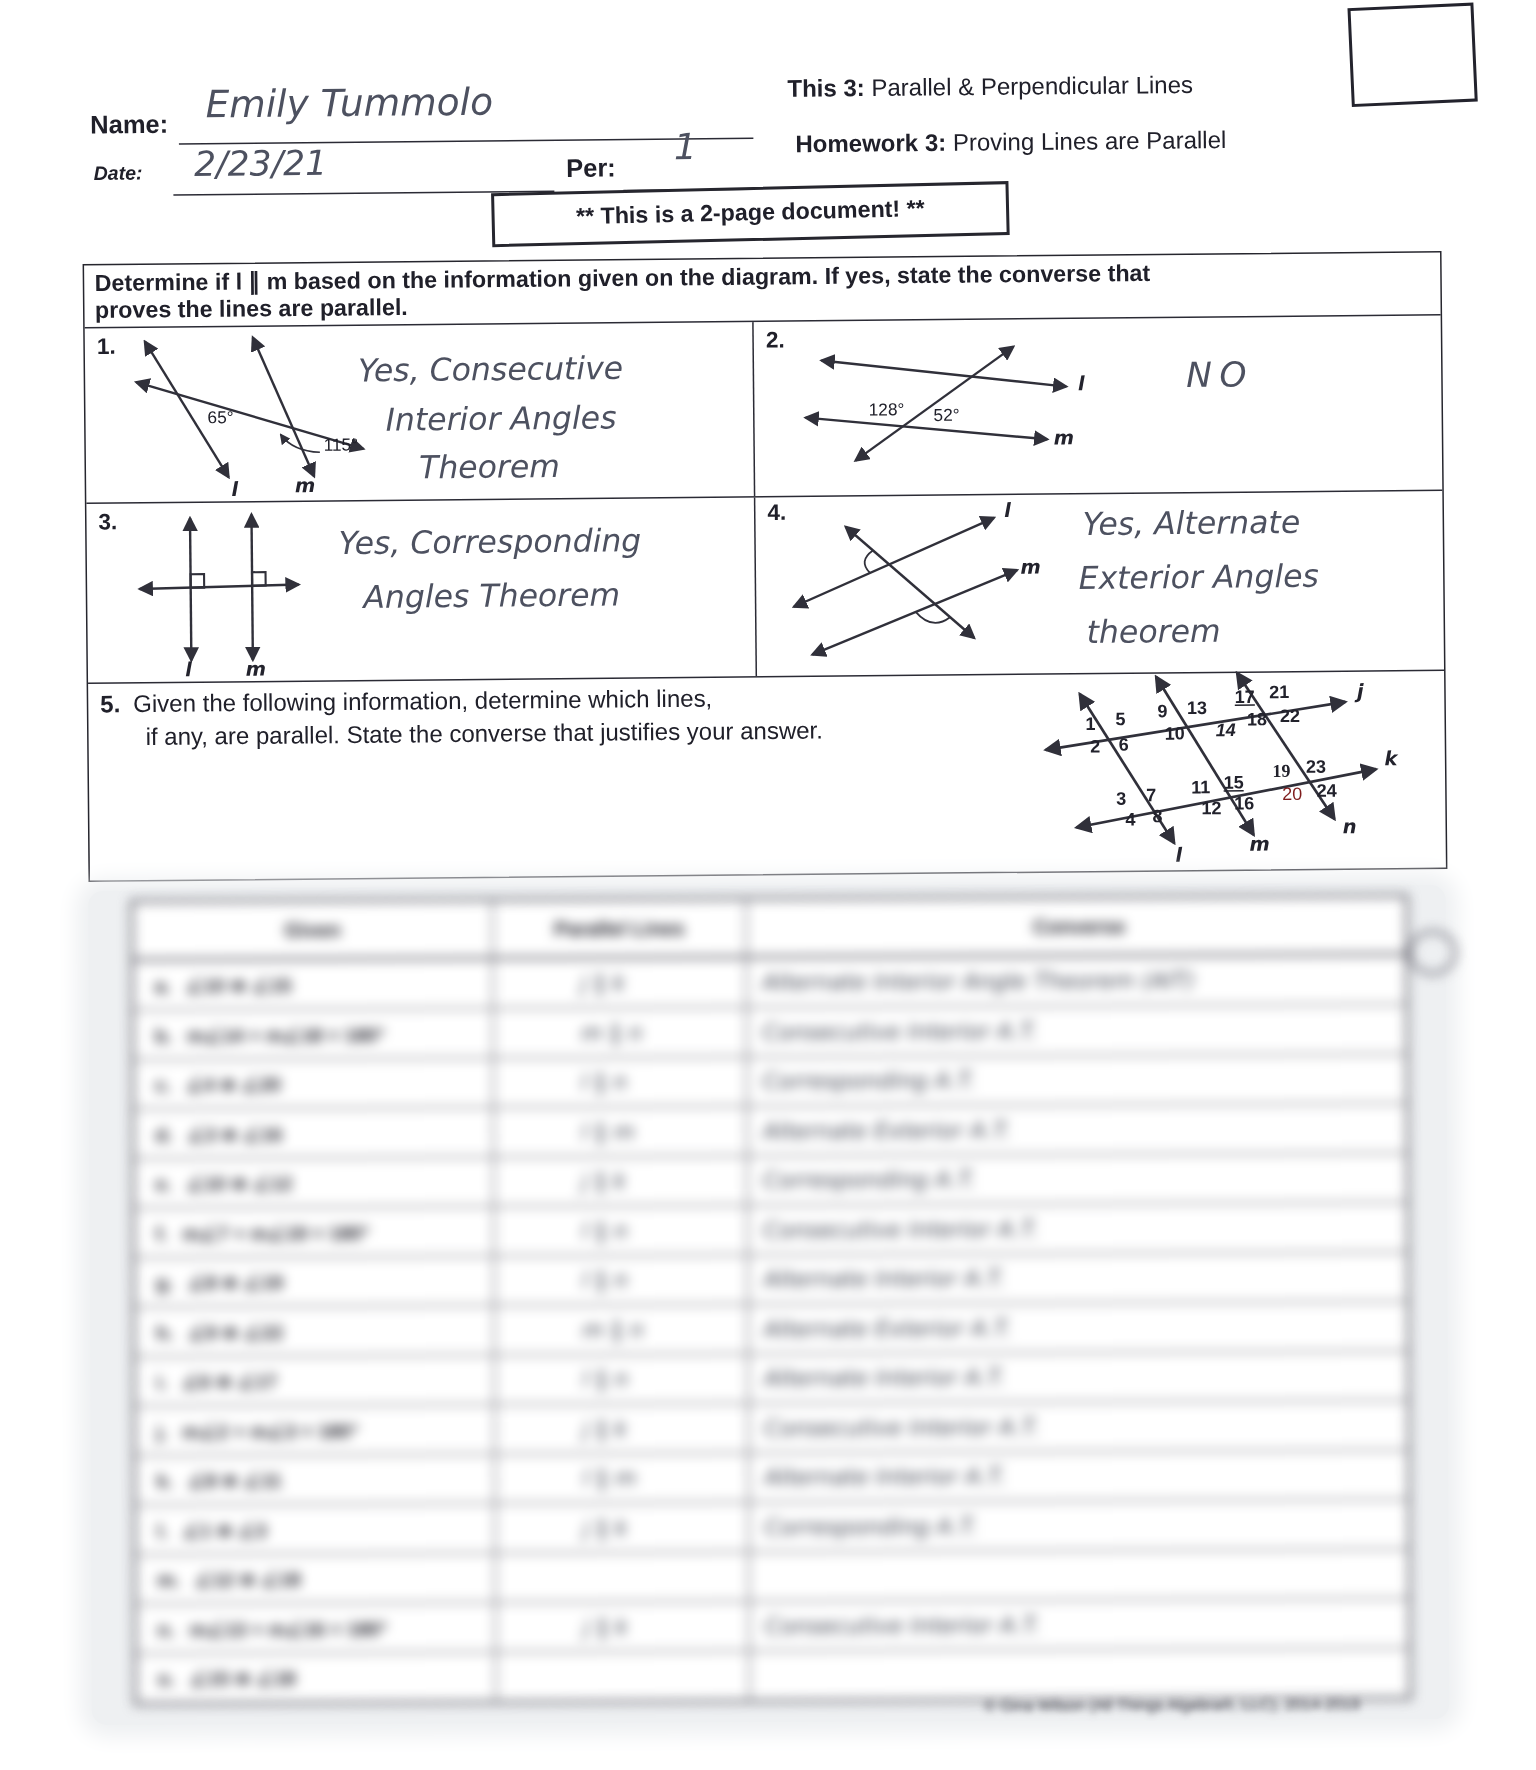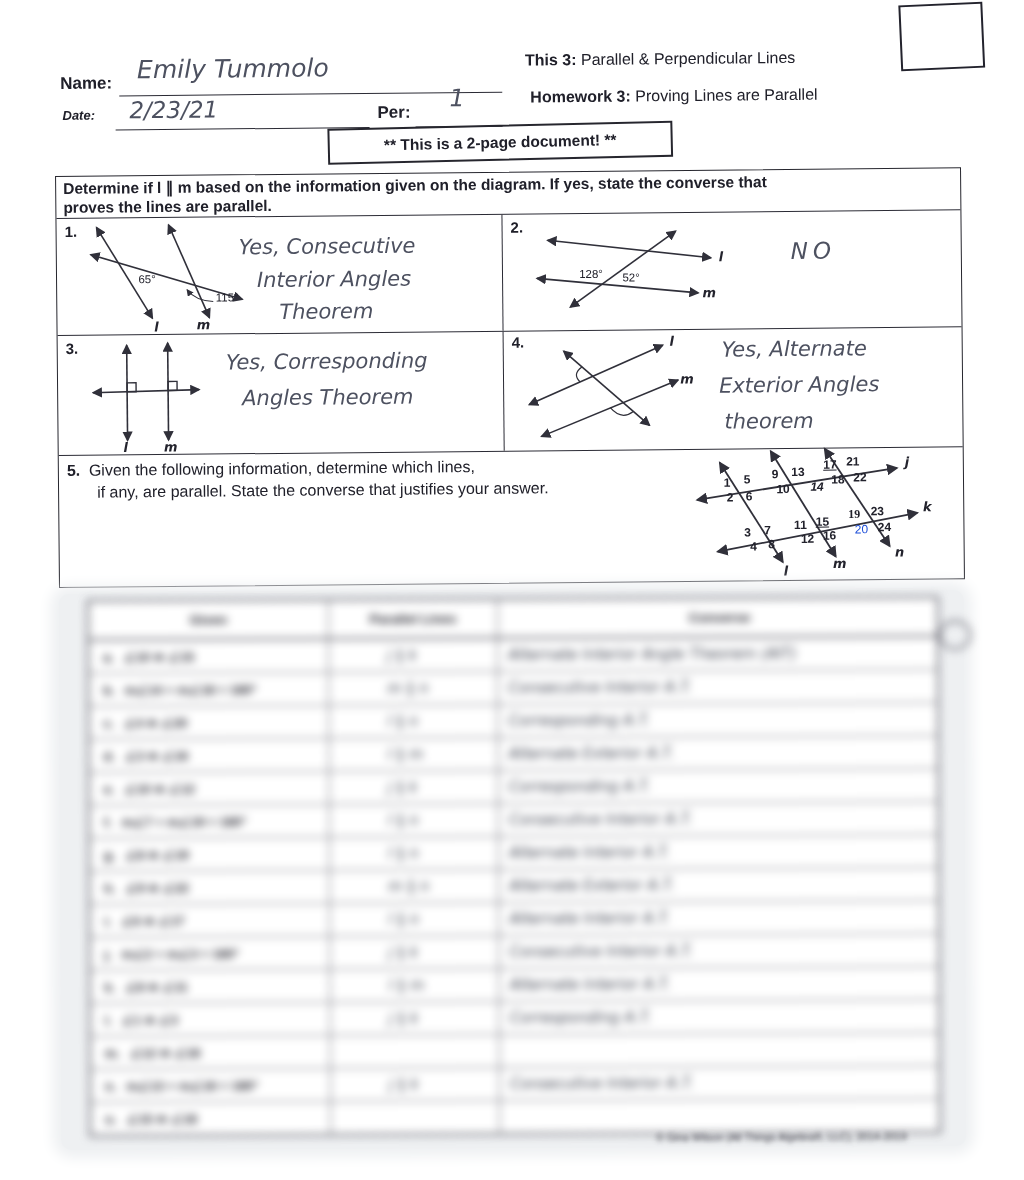--- a/index.html
+++ b/index.html
@@ -14,21 +14,21 @@
   #sheet-top{position:absolute;inset:0;transform:rotate(-0.55deg);transform-origin:60px 380px;}
   #main-table{position:absolute;left:57px;top:176px;width:906px;height:412px;border:1.8px solid #26262e;box-sizing:border-box;}
   .trow{position:absolute;left:0;width:100%;box-sizing:border-box;}
   .cell{position:absolute;top:0;height:100%;box-sizing:border-box;}
   .pnum{font-weight:bold;font-size:15px;}
   .alabel{font-size:11.5px;color:var(--ink);transform:translate(-50%,-50%);white-space:nowrap;}
   .dlbl{font-family:"DejaVu Sans",sans-serif;font-style:italic;font-weight:bold;font-size:13px;color:#23232d;transform:translate(-50%,-50%);}
   svg{position:absolute;left:0;top:0;overflow:visible;}
   svg line, svg path{stroke:#30303a;stroke-width:1.6;fill:none;}
   .angnum{position:absolute;transform:translate(-50%,-50%);font-size:12px;font-weight:600;color:#22222c;}
-  .angnum.light{color:#1d4ed8;font-weight:400;}
+  .angnum.light{color:#7f1d1d;font-weight:400;}
   
   #bottom-section{position:absolute;left:60px;top:592px;width:905px;height:556px;
       background:#eef0f2;border-radius:10px;box-shadow:0 0 14px 8px #eef0f2;transform:rotate(-0.25deg);}
   #blur-wrap{position:absolute;inset:0;filter:blur(4px);}
   #bottom-table{position:absolute;left:28px;top:6px;width:852px;background:#fff;border:2px solid #4a4a55;box-sizing:border-box;}
   .bt-head{display:grid;grid-template-columns:240px 169px 443px;height:37px;border-bottom:2px solid #4a4a55;}
   .bt-head div{display:flex;align-items:center;justify-content:center;font-weight:bold;font-size:13.5px;border-right:1.8px solid #4a4a55;box-sizing:border-box;}
   .bt-head div:last-child{border-right:none;}
   .bt-row{display:grid;grid-template-columns:240px 169px 443px;height:32px;border-bottom:1.6px solid #55555f;}
   .bt-row:last-child{border-bottom:none;}

